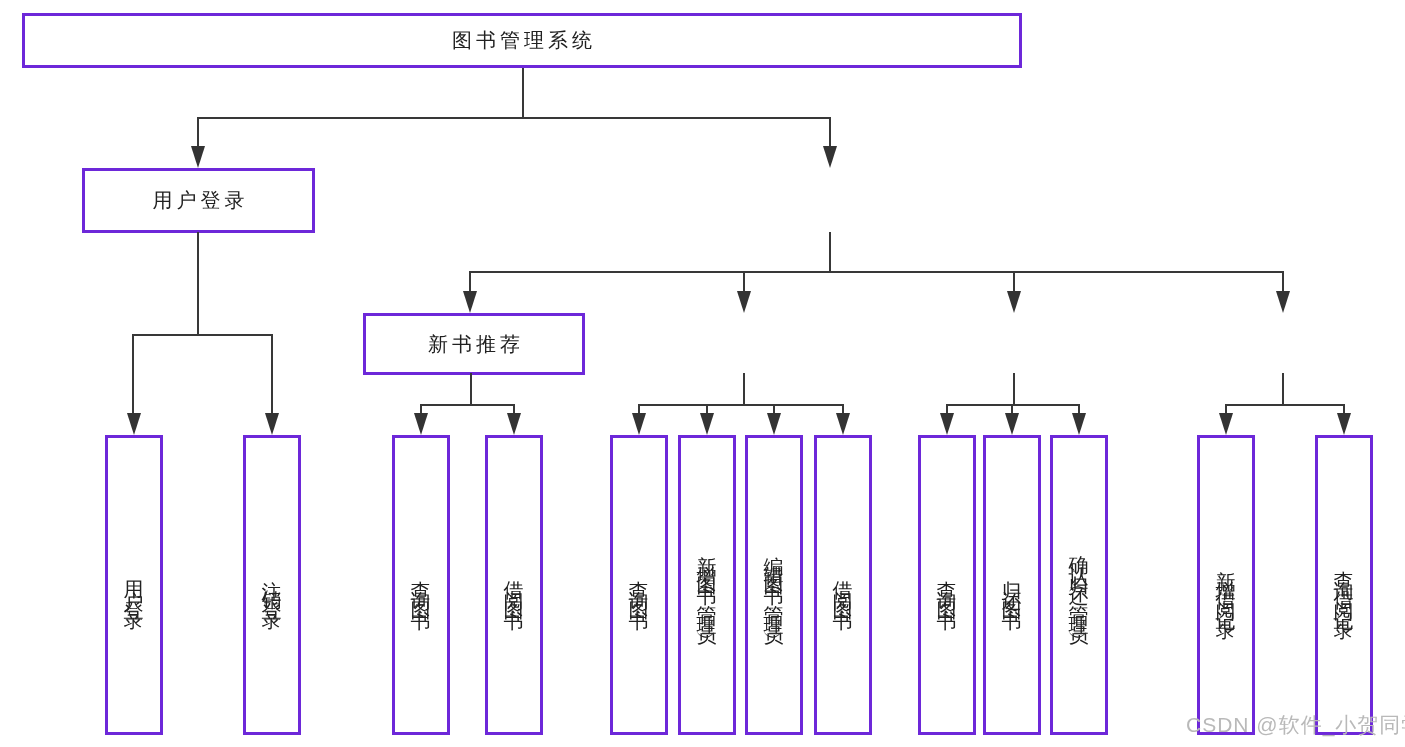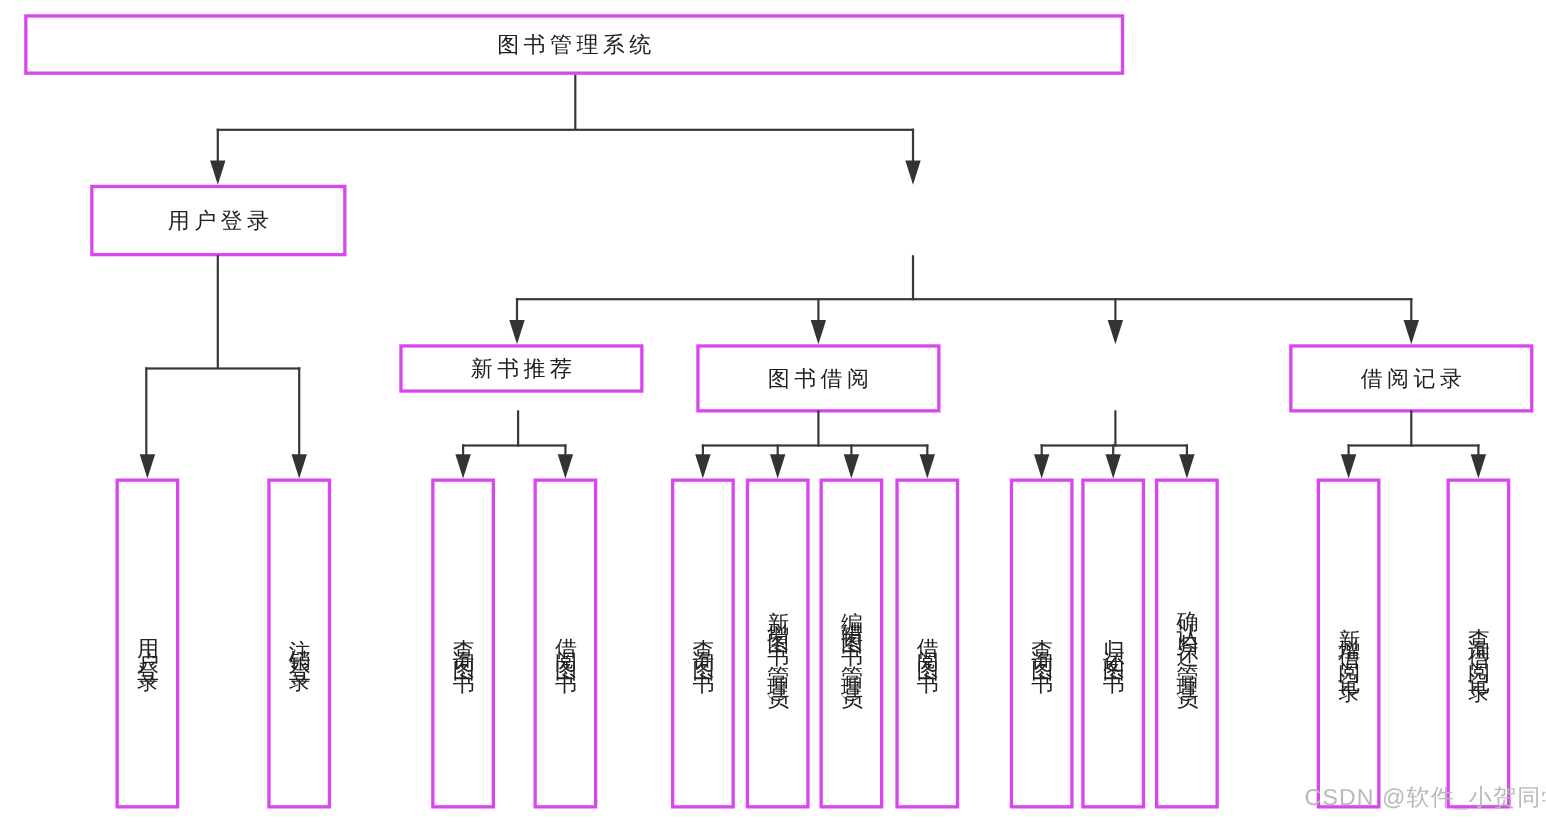--- a/index.html
+++ b/index.html
@@ -3,21 +3,21 @@
 <meta charset="utf-8">
 <style>
   html,body { margin:0; padding:0; background:#ffffff; }
   body { font-family: "Liberation Sans", "DejaVu Sans", sans-serif; }
   #canvas {
     position:relative; width:1405px; height:747px; background:#ffffff;
     overflow:hidden;
   }
   .box {
     position:absolute; box-sizing:border-box;
-    border:3px solid #d946ef; background:#ffffff;
+    border:3px solid #6d28d9; background:#ffffff;
     display:flex; align-items:center; justify-content:center;
     color:#212121;
   }
   .hlabel { font-size:20px; letter-spacing:4px; text-indent:4px; white-space:nowrap; }
   .leaf {
     width:58px; height:300px;
   }
   .vlabel {
     writing-mode: vertical-rl;
     font-size:20px; letter-spacing:10px;
@@ -44,28 +44,22 @@
 <div id="canvas">
 
   <div class="box" style="left:22px; top:13px; width:1000px; height:55px;">
     <span class="hlabel">图书管理系统</span>
   </div>
 
   <div class="box" style="left:82px; top:168px; width:233px; height:65px;">
     <span class="hlabel">用户登录</span>
   </div>
 
-  <div class="box" style="left:363px; top:313px; width:222px; height:44px;">
+  <div class="box" style="left:363px; top:313px; width:222px; height:62px;">
     <span class="hlabel">新书推荐</span>
-  </div>
-  <div class="box" style="left:633px; top:313px; width:222px; height:62px;">
-    <span class="hlabel">图书借阅</span>
-  </div>
-  <div class="box" style="left:1172px; top:313px; width:222px; height:62px;">
-    <span class="hlabel">借阅记录</span>
   </div>
 
   <div class="box leaf" style="left:105px; top:435px;">
     <span class="vlabel">用户登录</span>
   </div>
   <div class="box leaf" style="left:243px; top:435px;">
     <span class="vlabel">注销登录</span>
   </div>
 
   <div class="box leaf" style="left:392px; top:435px;">

